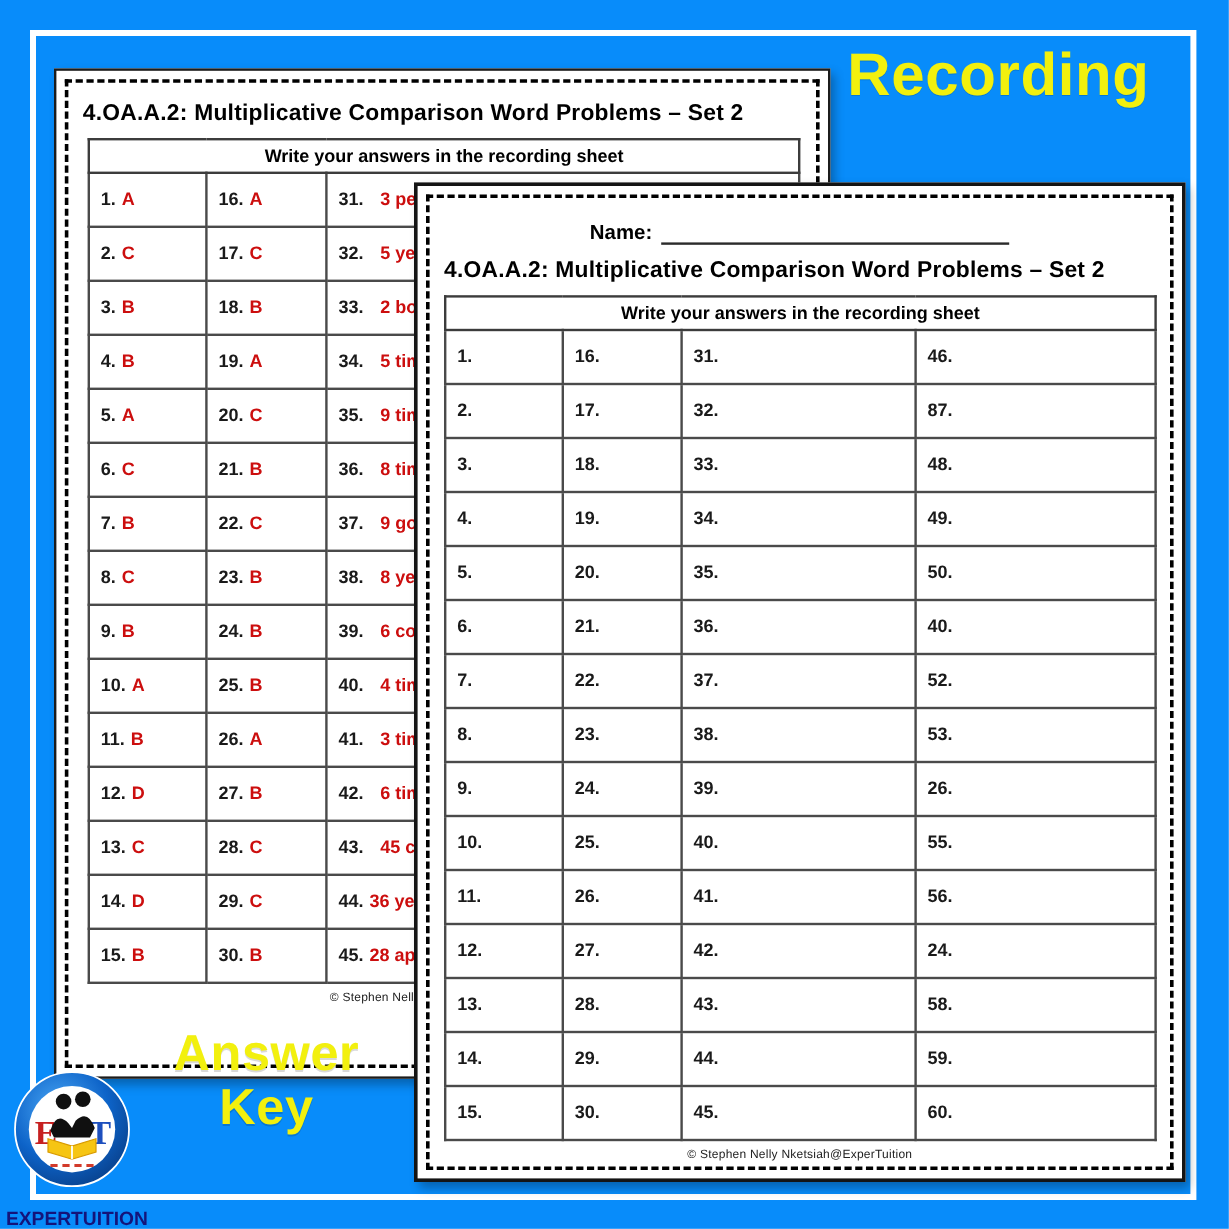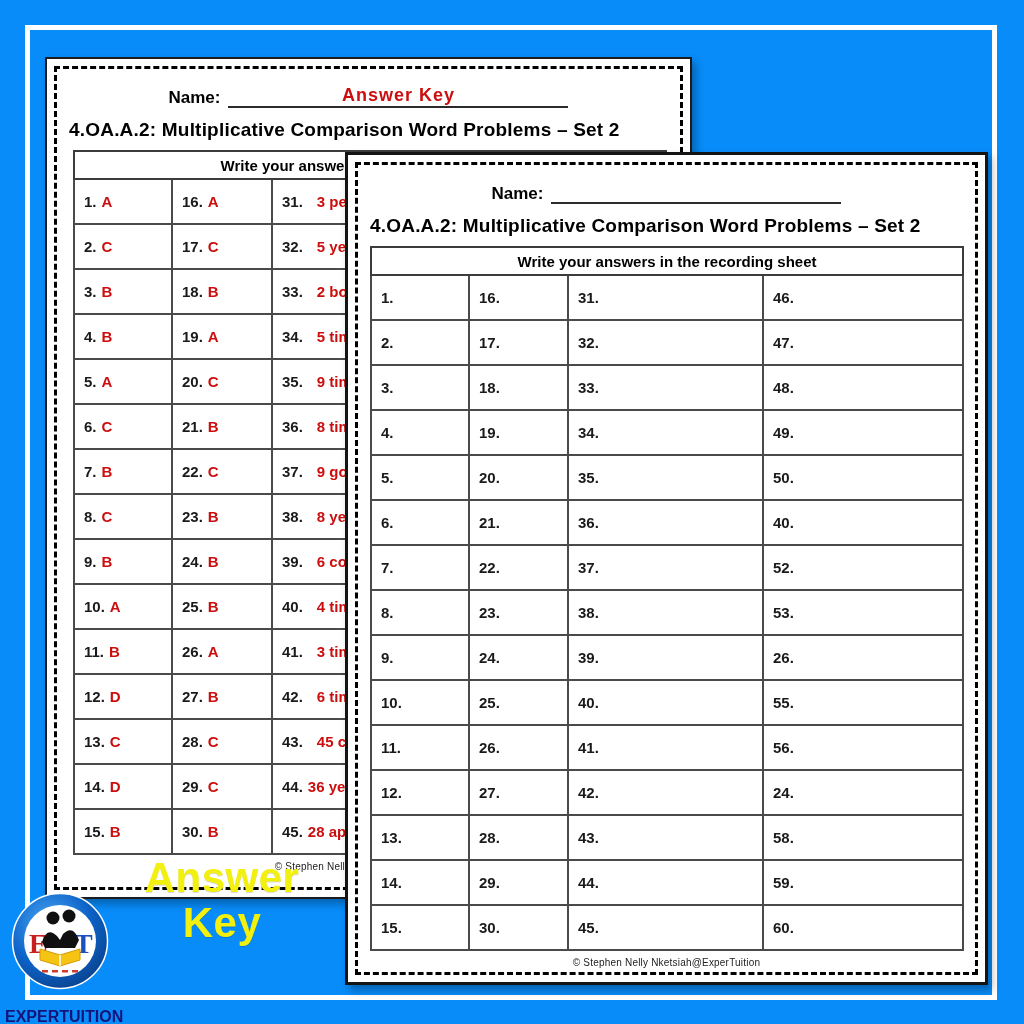--- a/index.html
+++ b/index.html
@@ -85,23 +85,20 @@
 </head>
 <body>
 
 <div class="canvas">
 
   <div class="frame"></div>
 
   <section class="page back">
     <div class="dashed"></div>
     <div class="content">
-      <div class="name-row">
-        <span class="nlabel">Name:</span><span class="nline"><span class="nvalue">Answer Key</span></span>
-      </div>
       <div class="title">4.OA.A.2: Multiplicative Comparison Word Problems – Set 2</div>
       <table class="wtable">
         <colgroup>
             <col style="width:98px">
             <col style="width:100px">
             <col style="width:394px">
           </colgroup>
         <thead>
           <tr>
             <th colspan="3">Write your answers in the recording sheet</th>
@@ -212,21 +209,21 @@
             <tr>
               <td><span class="qnum">1.</span></td>
               <td><span class="qnum">16.</span></td>
               <td><span class="qnum">31.</span></td>
               <td><span class="qnum">46.</span></td>
             </tr>
             <tr>
               <td><span class="qnum">2.</span></td>
               <td><span class="qnum">17.</span></td>
               <td><span class="qnum">32.</span></td>
-              <td><span class="qnum">47.</span></td>
+              <td><span class="qnum">87.</span></td>
             </tr>
             <tr>
               <td><span class="qnum">3.</span></td>
               <td><span class="qnum">18.</span></td>
               <td><span class="qnum">33.</span></td>
               <td><span class="qnum">48.</span></td>
             </tr>
             <tr>
               <td><span class="qnum">4.</span></td>
               <td><span class="qnum">19.</span></td>
@@ -299,21 +296,21 @@
               <td><span class="qnum">45.</span></td>
               <td><span class="qnum">60.</span></td>
             </tr>
           </tbody>
       </table>
       <div class="wfooter">© Stephen Nelly Nketsiah@ExperTuition</div>
     </div>
   </section>
 
   <div class="big-label label-recording">
-    <br>
+    <span>Recording</span><br>
   </div>
   <div class="big-label label-answerkey">
     <span>Answer</span><br>
     <span>Key</span>
   </div>
 
   <div class="logo">
     <svg width="98" height="98" viewBox="0 0 98 98">
       <defs>
         <radialGradient id="ring" cx="38%" cy="32%" r="80%">

